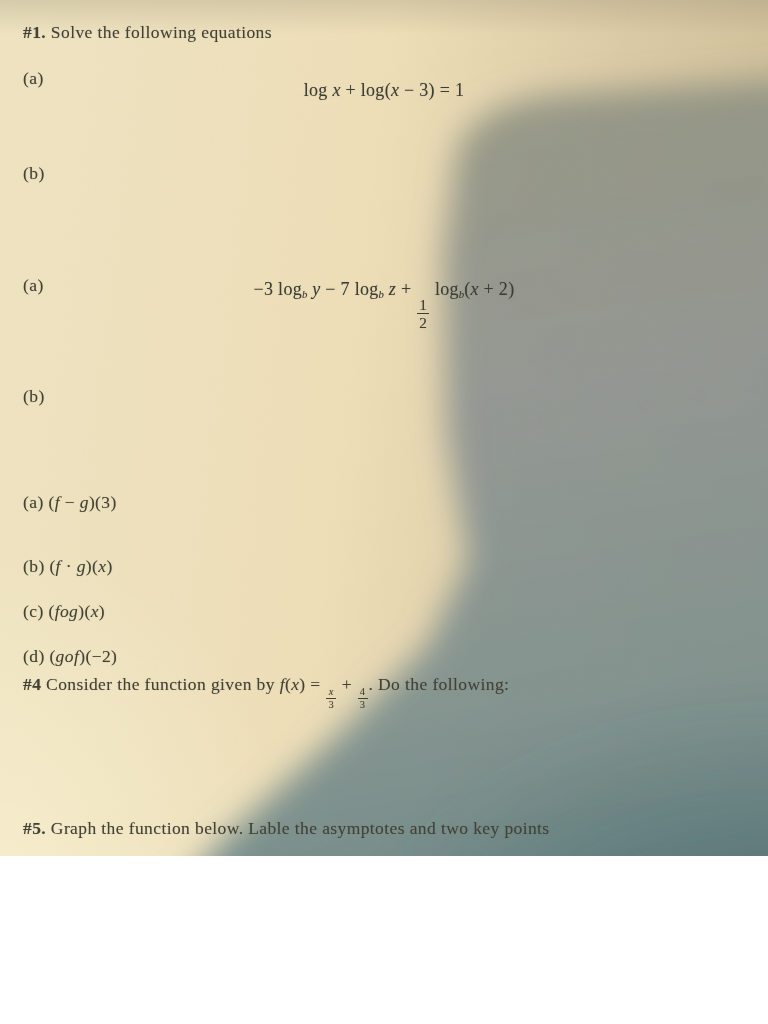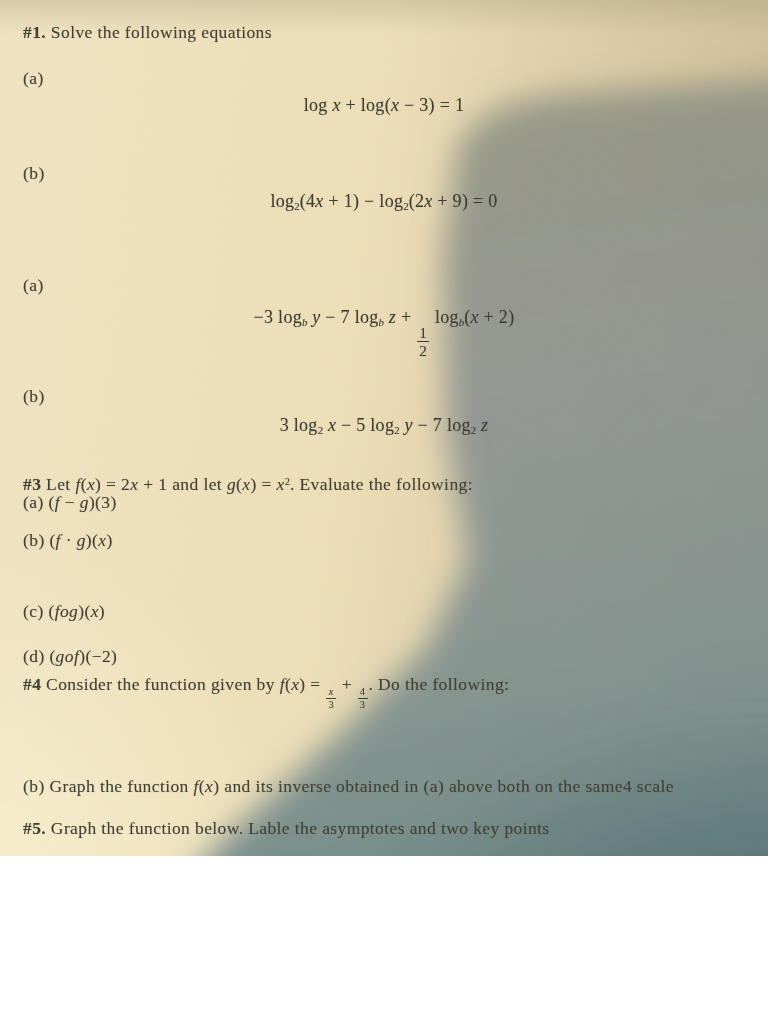--- a/index.html
+++ b/index.html
@@ -17,21 +17,20 @@
 
   .txt {
     position:absolute; left:23px; font-size:17.5px; letter-spacing:0.4px;
     color:#403f33; white-space:nowrap;
     text-shadow:0 0 1px rgba(70,70,60,0.35);
   }
   .eq {
     position:absolute; left:6px; width:756px; text-align:center;
     font-size:18px; letter-spacing:0.3px; color:#3a3b31; white-space:nowrap;
     text-shadow:0 0 1px rgba(60,60,55,0.35);
-    margin-top:15px;
   }
   .shaded { color:#2d3b3d; text-shadow:0 0 1px rgba(35,50,52,0.45); }
 
   sub { font-size:0.6em; vertical-align:-0.32em; letter-spacing:0; }
   sup { font-size:0.6em; vertical-align:0.5em; letter-spacing:0; }
 
   .fr { display:inline-flex; flex-direction:column; text-align:center;
         font-size:0.6em; line-height:1.15; vertical-align:-0.45em; padding:0 1px; }
   .fr > span:last-child { border-top:1.3px solid currentColor; padding:0 2px; }
   .fr-big { font-size:0.85em; line-height:1.12; vertical-align:-0.95em; }
@@ -59,44 +58,40 @@
     </defs>
     <path filter="url(#soft)" fill="url(#sg)" d="M 800,78 L 565,94 Q 478,100 457,150 L 443,255 L 446,430 L 468,560 L 428,645
              L 338,735 L 228,835 L 138,935 L 88,1060 L 830,1060 Z"></path>
     <ellipse cx="762" cy="1012" rx="430" ry="310" fill="url(#corner)" filter="url(#soft)"></ellipse>
   </svg>
 
   <div class="txt" style="top:22px"><b>#1.</b> Solve the following equations</div>
   <div class="txt" style="top:68px">(a)</div>
   <div class="eq" style="top:80px">log <i>x</i> + log(<i>x</i> − 3) = 1</div>
   <div class="txt" style="top:163px">(b)</div>
-  <div class="eq" style="top:176px">log<sub>2</sub>(4<i>x</i> + 1) − log<sub>2</sub>(2<i>x</i> + 9) = 0</div>
 
   <div class="txt" style="top:275px">(a)</div>
-  <div class="eq" style="top:292px">−3 log<sub><i>b</i></sub> <i>y</i> − 7 log<sub><i>b</i></sub> <i>z</i> + <span class="fr fr-big">
+  <div class="eq" style="top:279px">−3 log<sub><i>b</i></sub> <i>y</i> − 7 log<sub><i>b</i></sub> <i>z</i> + <span class="fr fr-big">
         <span>1</span>
         <span>2</span>
       </span> log<sub><i>b</i></sub>(<i>x</i> + 2)</div>
   <div class="txt" style="top:386px">(b)</div>
-  <div class="eq" style="top:400px">3 log<sub>2</sub> <i>x</i> − 5 log<sub>2</sub> <i>y</i> − 7 log<sub>2</sub> <i>z</i></div>
 
-  <div class="txt" style="top:474px"><b>#3</b> Let <i>f</i>(<i>x</i>) = 2<i>x</i> + 1 and let <i>g</i>(<i>x</i>) = <i>x</i><sup>2</sup>. Evaluate the following:</div>
   <div class="txt" style="top:492px">(a) (<i>f</i> − <i>g</i>)(3)</div>
-  <div class="txt" style="top:530px">(b) (<i>f</i> · <i>g</i>)(<i>x</i>)</div>
+  <div class="txt" style="top:556px">(b) (<i>f</i> · <i>g</i>)(<i>x</i>)</div>
   <div class="txt" style="top:601px">(c) (<i>fog</i>)(<i>x</i>)</div>
   <div class="txt" style="top:646px">(d) (<i>gof</i>)(−2)</div>
 
   <div class="txt" style="top:674px"><b>#4</b> Consider the function given by <i>f</i>(<i>x</i>) = <span class="fr">
         <span><i>x</i></span>
         <span>3</span>
       </span> + <span class="fr">
         <span>4</span>
         <span>3</span>
       </span>. Do the following:</div>
-  <div class="txt" style="top:776px">(b) Graph the function <i>f</i>(<i>x</i>) and its inverse obtained in (a) above both on the same4 scale</div>
 
   <div class="txt" style="top:818px"><b>#5.</b> Graph the function below. Lable the asymptotes and two key points</div>
 
   <div class="eq shaded" style="top:954px; font-size:17px">1</div>
 
   <svg class="layer" width="768" height="1024" viewBox="0 0 768 1024" aria-hidden="true">
     <defs>
       <filter id="grain">
         <feTurbulence type="fractalNoise" baseFrequency="0.9" numOctaves="2" stitchTiles="stitch"></feTurbulence>
         <feColorMatrix type="matrix" values="0 0 0 0 0.45  0 0 0 0 0.45  0 0 0 0 0.40  0 0 0 0.4 0"></feColorMatrix>

